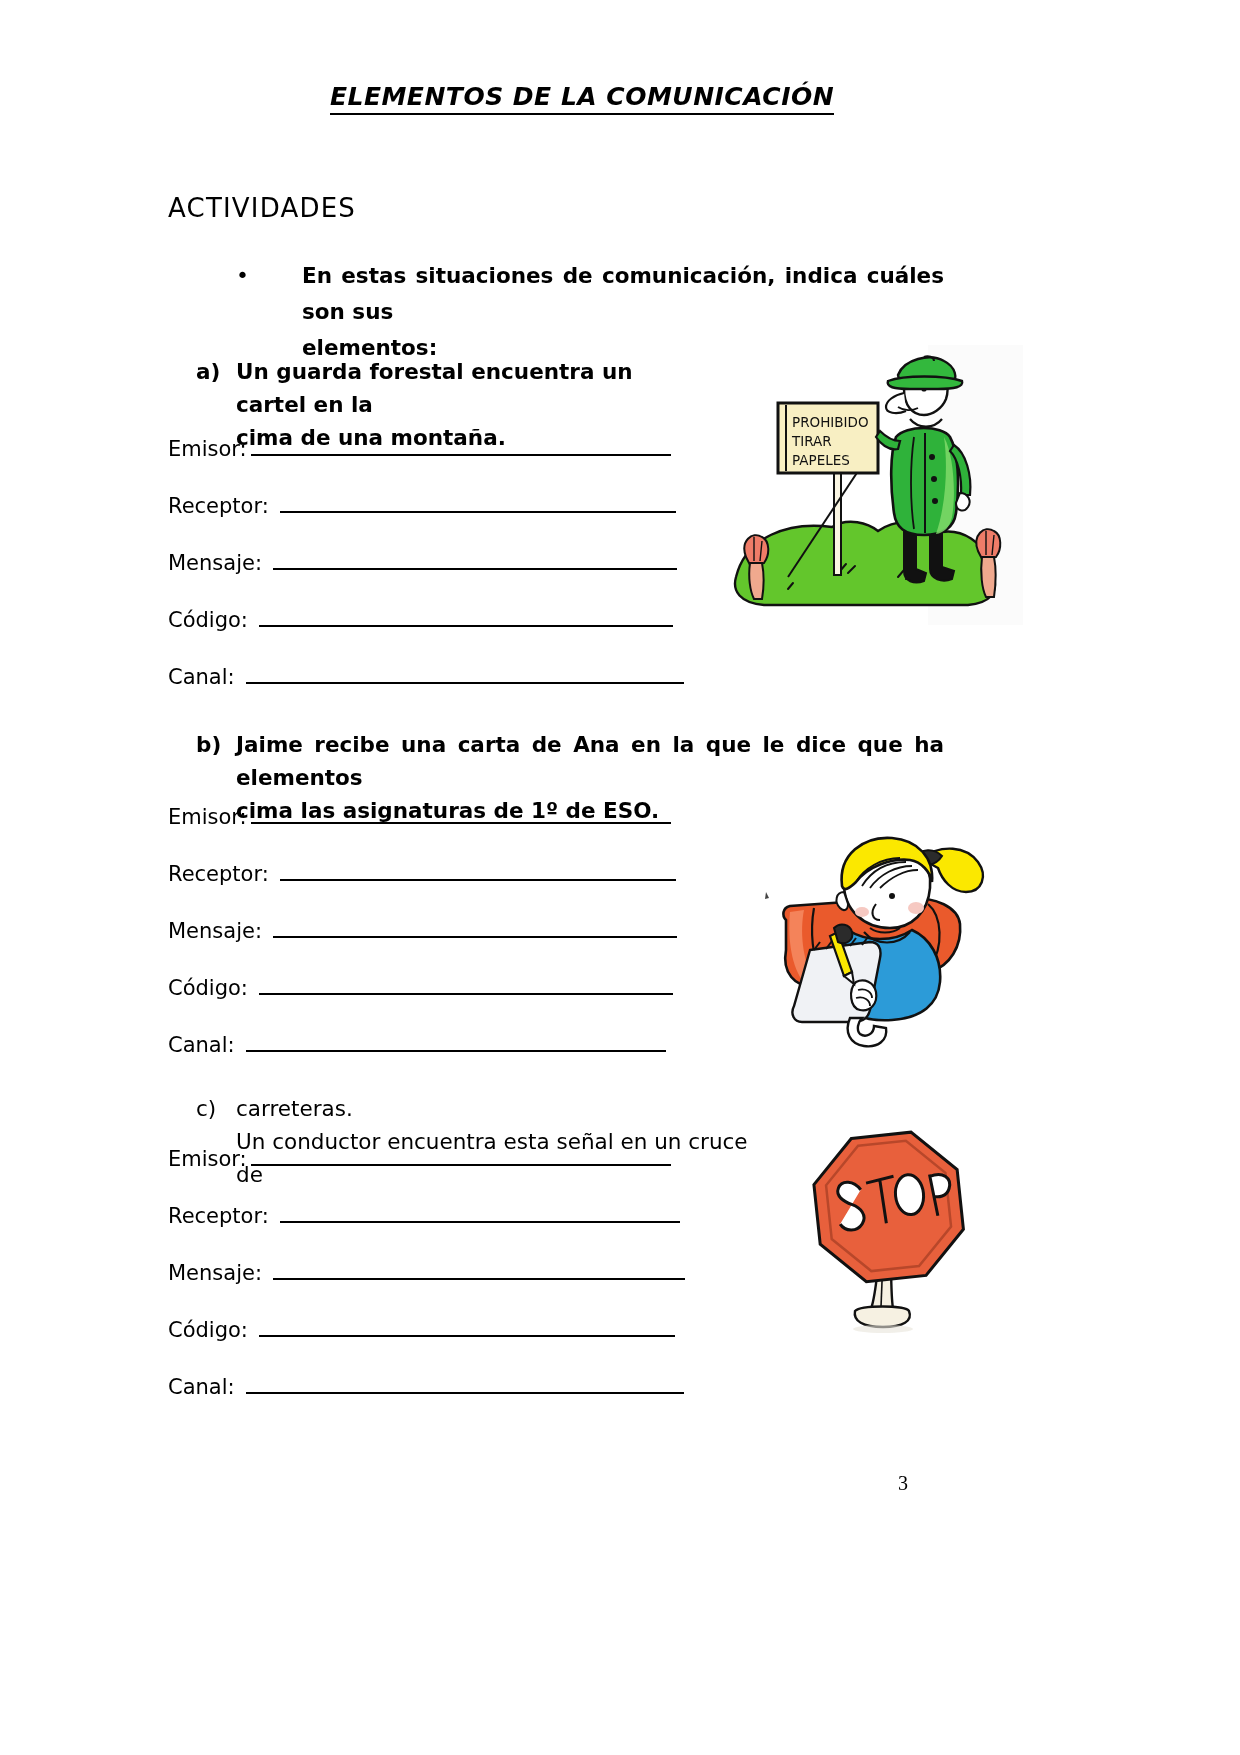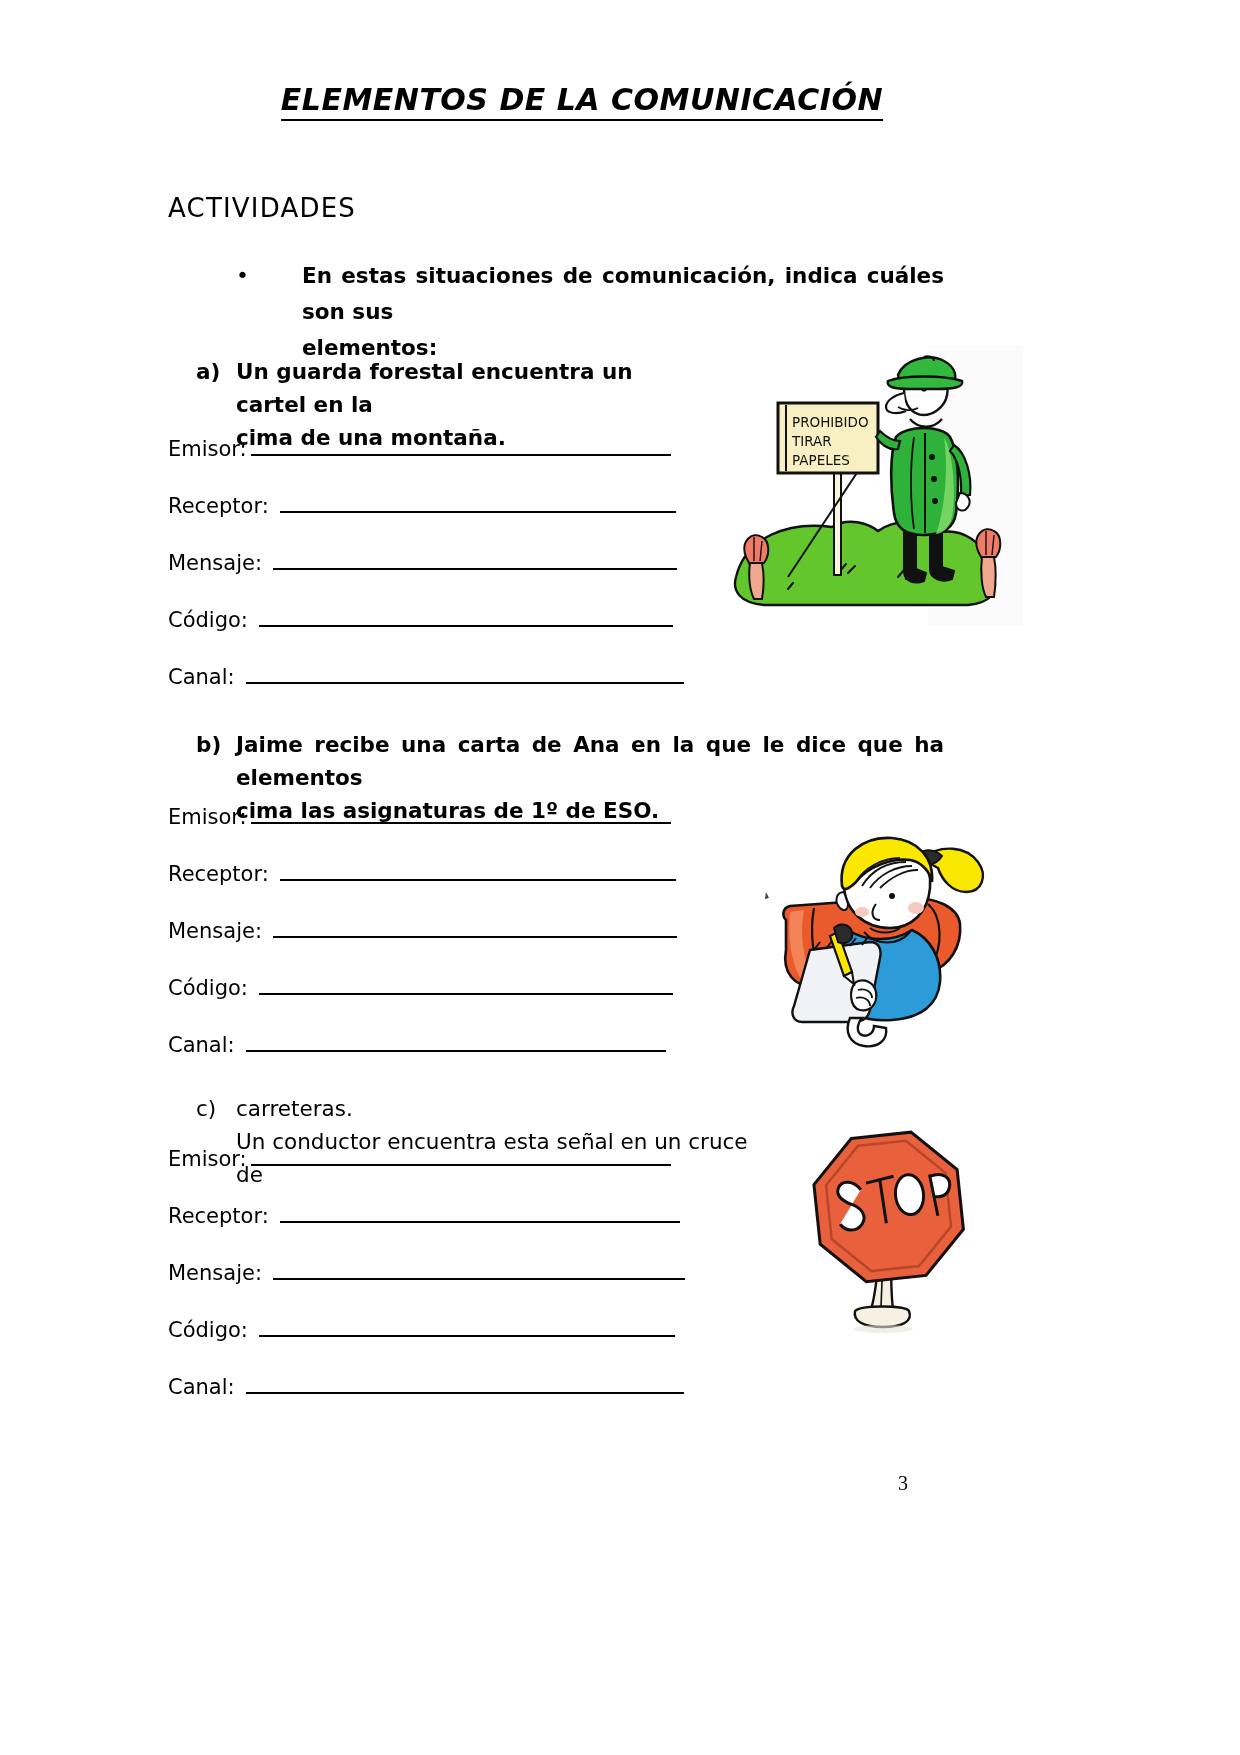--- a/index.html
+++ b/index.html
@@ -22,21 +22,21 @@
     background: #ffffff;
   }
 
   
   .doc-title {
     position: absolute;
     top: 82px;
     left: 0;
     width: 1164px;
     text-align: center;
-    font-size: 30px;
+    font-size: 25px;
     font-weight: 600;
     letter-spacing: 0.5px;
     font-style: italic;
     font-family: "DejaVu Sans", "Liberation Sans", sans-serif;
   }
   .doc-title span {
     border-bottom: 2px solid #000;
     padding-bottom: 2px;
     font-style: italic;
   }

